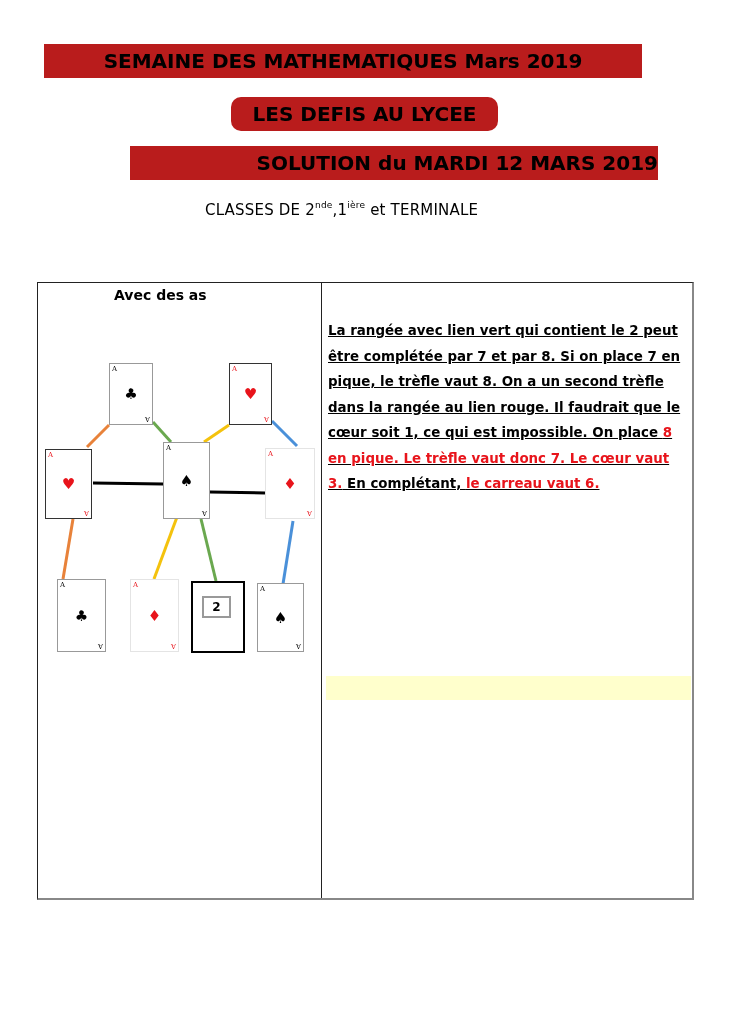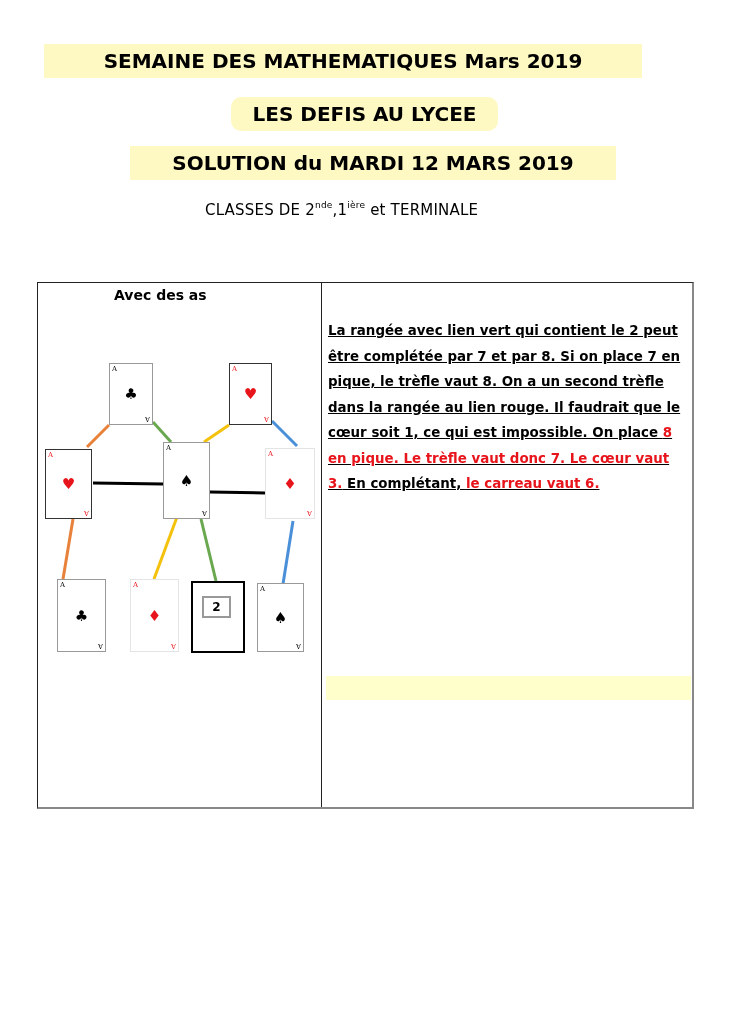--- a/index.html
+++ b/index.html
@@ -1,27 +1,27 @@
 <!DOCTYPE html>
 <html><head>
 <meta charset="utf-8">
 <style>
   html, body { margin:0; padding:0; background:#ffffff; }
   body { width:730px; height:1032px; position:relative; overflow:hidden;
          font-family:"DejaVu Sans", sans-serif; color:#000; }
-  .title { position:absolute; background:#fef9c3; font-weight:bold; font-size:20px;
+  .title { position:absolute; background:#b91c1c; font-weight:bold; font-size:20px;
            line-height:34px; text-align:center; white-space:nowrap; }
   #t1 { left:44px; top:44px; width:598px; }
   #t2 { left:231px; top:97px; width:267px;border-radius:10px; }
-  #t3 { left:130px; top:146px; width:486px; }
+  #t3 { left:130px; top:146px; width:528px;text-align:right; }
   .subtitle { position:absolute; left:205px; top:200px; font-weight:normal; font-size:15px;
               white-space:nowrap; letter-spacing:0.2px; }
   .subtitle sup { font-size:9px; vertical-align:7px; }
 
-  .table { position:absolute; left:37px; top:282px; width:657px; height:527px;
+  .table { position:absolute; left:37px; top:282px; width:657px; height:618px;
            border:1px solid #222; border-right:2px solid #888; border-bottom:2px solid #888;
            box-sizing:border-box; }
   .divider { position:absolute; left:283px; top:0; width:1px; height:100%; background:#222; }
   .cell-title { position:absolute; left:76px; top:4px; font-weight:bold; font-size:14px; }
 
   .solution { position:absolute; left:290px; top:35px; width:360px; font-weight:bold;
               font-size:13.4px; line-height:25.5px;text-decoration:underline; }
   .red { color:#e8141b; }
   .highlight-bar { position:absolute; left:288px; top:393px; width:365px; height:24px;
                    background:#ffffcc; }

